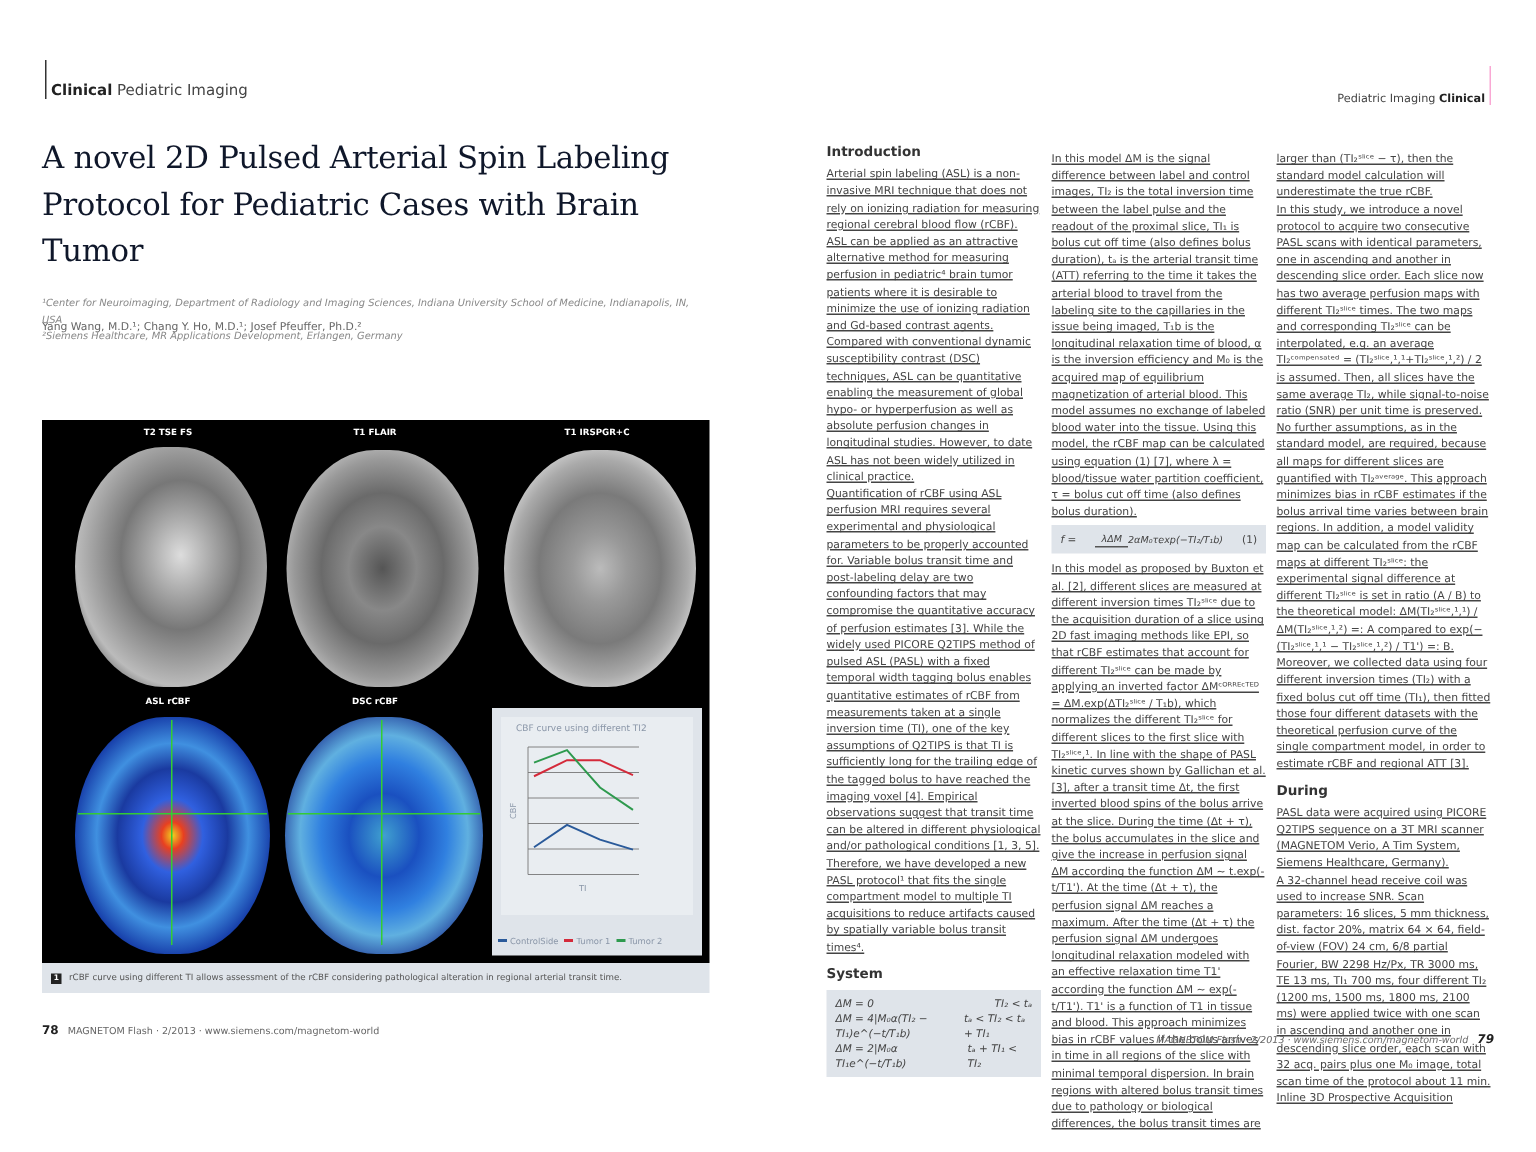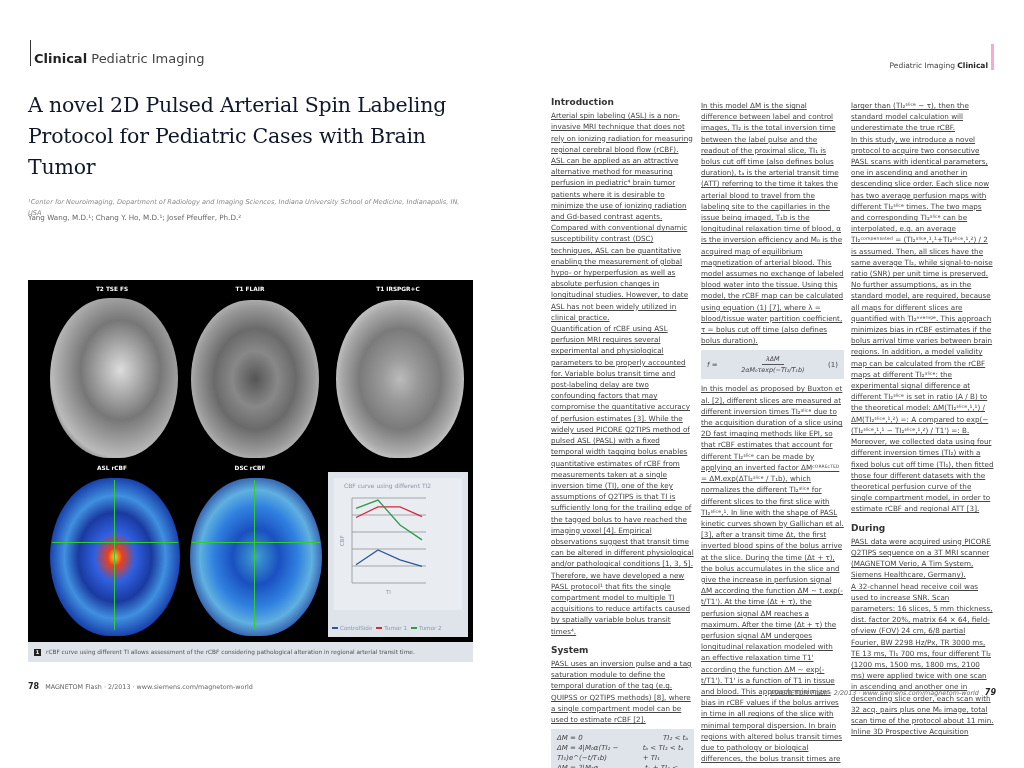--- a/index.html
+++ b/index.html
@@ -1,20 +1,20 @@
 <!DOCTYPE html>
 <html><head>
 <meta charset="utf-8">
 <style>
   html,body{margin:0;padding:0;background:#fff;}
   body{width:1024px;height:768px;position:relative;overflow:hidden;font-family:"DejaVu Sans",sans-serif;color:#333;}
   .abs{position:absolute;}
-  .hdr-left{left:30px;top:40px;height:26px;border-left:1px solid #333;padding-left:3px;display:flex;align-items:flex-end;font-size:13px;color:#444;}
+  .hdr-left{left:30px;top:40px;height:26px;border-left:1px solid #333;padding-left:3px;display:flex;align-items:flex-end;font-size:10px;color:#444;}
   .hdr-left b,.hdr-right b{font-weight:bold;color:#222;}
-  .hdr-right{right:30px;top:44px;height:26px;border-right:3px solid #f9a8d4;padding-right:3px;display:flex;align-items:flex-end;font-size:7.5px;color:#444;text-align:right;}
+  .hdr-right{right:30px;top:44px;height:26px;border-right:1px solid #f9a8d4;padding-right:3px;display:flex;align-items:flex-end;font-size:7.5px;color:#444;text-align:right;}
   .title{left:28px;top:90px;width:420px;font-family:"DejaVu Serif",serif;color:#0f172a;font-size:20.5px;line-height:31px;font-weight:normal;letter-spacing:-0.2px;}
   .authors{left:28px;top:181px;font-size:7.2px;color:#666;margin-top:32px;}
   .aff{left:28px;top:197px;font-size:6.6px;font-style:italic;color:#888;line-height:11px;width:440px;}
   .figure{left:28px;top:280px;width:445px;height:362px;background:#000;}
   .fig-label{position:absolute;color:#fff;font-size:5.8px;font-weight:bold;text-align:center;width:120px;}
   .brain{position:absolute;border-radius:48%/52%;}
   .chartbox{position:absolute;left:300px;top:192px;width:140px;height:165px;background:#dfe4ea;}
   .chart-inner{position:absolute;left:6px;top:6px;width:128px;height:132px;background:#e9edf1;}
   .chart-title{position:absolute;left:10px;top:4px;font-size:6px;color:#8a96a8;}
   .legend{position:absolute;left:4px;bottom:6px;font-size:5.6px;color:#8a96a8;display:flex;gap:4px;white-space:nowrap;}
@@ -23,37 +23,38 @@
   .caption .num{display:inline-block;background:#222;color:#fff;font-size:5px;width:7px;height:7px;line-height:7px;text-align:center;margin:0 5px 0 6px;font-weight:bold;}
   .footer-left{left:28px;top:682px;font-size:6.4px;color:#666;}
   .footer-left b{font-size:8px;color:#222;margin-right:6px;text-align:right;}
   .footer-right{right:28px;top:688px;font-size:6.4px;color:#666;font-style:italic;}
   .footer-right b{font-size:8px;color:#222;margin-left:6px;}
   .col{font-size:7.2px;line-height:11.2px;color:#444;width:143px;}
   .col p{margin:0;text-decoration:underline;}
   .col h3{margin:0 0 2px 0;font-size:9px;font-weight:bold;color:#333;}
   .eqbox{background:#dfe4ea;font-style:italic;font-size:7px;line-height:10px;padding:4px 6px;margin:4px 0;}
   .eqrow{display:flex;justify-content:space-between;}
-  .frac{display:inline-flex;flex-direction:column;align-items:center;font-size:6.4px;}
+  .frac{display:inline-flex;flex-direction:row;align-items:center;font-size:6.4px;}
   .frac .num2{border-bottom:1px solid #555;padding:0 4px;}
 </style>
 </head>
 <body>
 
 <div class="abs hdr-left">
   <span><b>Clinical</b>&nbsp;<span>Pediatric Imaging</span></span>
 </div>
 <div class="abs hdr-right">
   <span><span>Pediatric Imaging</span>&nbsp;<b>Clinical</b></span>
 </div>
 
 <h1 class="abs title" style="margin:0">A novel 2D Pulsed Arterial Spin Labeling Protocol for Pediatric Cases with Brain Tumor</h1>
 <div class="abs authors">Yang Wang, M.D.¹; Chang Y. Ho, M.D.¹; Josef Pfeuffer, Ph.D.²</div>
 <div class="abs aff">
   <div style="padding-left:0;text-indent:0">¹Center for Neuroimaging, Department of Radiology and Imaging Sciences, Indiana University School of Medicine, Indianapolis, IN, USA</div>
+  <div>²Siemens Healthcare, MR Applications Development, Erlangen, Germany</div>
 </div>
 
 <div class="abs figure">
   <div class="fig-label" style="left:24px;top:6px">T2 TSE FS</div>
   <div class="fig-label" style="left:162px;top:6px">T1 FLAIR</div>
   <div class="fig-label" style="left:310px;top:6px">T1 IRSPGR+C</div>
 
   <div class="brain" style="left:22px;top:18px;width:128px;height:160px;background:radial-gradient(ellipse at 55% 45%,#ddd 0%,#aaa 20%,#777 40%,#999 55%,#bbb 70%,#333 88%,#000 100%);"></div>
   <div class="brain" style="left:163px;top:20px;width:128px;height:158px;background:radial-gradient(ellipse at 50% 50%,#555 0%,#888 25%,#6a6a6a 45%,#999 65%,#ccc 82%,#222 95%,#000 100%);"></div>
   <div class="brain" style="left:308px;top:20px;width:128px;height:158px;background:radial-gradient(ellipse at 50% 50%,#bbb 0%,#999 20%,#7a7a7a 45%,#aaa 65%,#e4e4e4 82%,#333 95%,#000 100%);"></div>
@@ -100,21 +101,20 @@
 <div class="abs caption">
   <span class="num">1</span>
   <span>rCBF curve using different TI allows assessment of the rCBF considering pathological alteration in regional arterial transit time.</span>
 </div>
 
 <div class="abs col" style="left:551px;top:97px;">
   <h3>Introduction</h3>
   <p>Arterial spin labeling (ASL) is a non-invasive MRI technique that does not rely on ionizing radiation for measuring regional cerebral blood flow (rCBF). ASL can be applied as an attractive alternative method for measuring perfusion in pediatric⁴ brain tumor patients where it is desirable to minimize the use of ionizing radiation and Gd-based contrast agents. Compared with conventional dynamic susceptibility contrast (DSC) techniques, ASL can be quantitative enabling the measurement of global hypo- or hyperperfusion as well as absolute perfusion changes in longitudinal studies. However, to date ASL has not been widely utilized in clinical practice.</p>
   <p>Quantification of rCBF using ASL perfusion MRI requires several experimental and physiological parameters to be properly accounted for. Variable bolus transit time and post-labeling delay are two confounding factors that may compromise the quantitative accuracy of perfusion estimates [3]. While the widely used PICORE Q2TIPS method of pulsed ASL (PASL) with a fixed temporal width tagging bolus enables quantitative estimates of rCBF from measurements taken at a single inversion time (TI), one of the key assumptions of Q2TIPS is that TI is sufficiently long for the trailing edge of the tagged bolus to have reached the imaging voxel [4]. Empirical observations suggest that transit time can be altered in different physiological and/or pathological conditions [1, 3, 5]. Therefore, we have developed a new PASL protocol¹ that fits the single compartment model to multiple TI acquisitions to reduce artifacts caused by spatially variable bolus transit times⁴.</p>
   <h3 style="margin-top:8px">System</h3>
-  <p>PASL uses an inversion pulse and a tag saturation module to define the temporal duration of the tag (e.g. QUIPSS or Q2TIPS methods) [8], where a single compartment model can be used to estimate rCBF [2].</p>
   <div class="eqbox">
     <div class="eqrow">
         <span>ΔM = 0</span>
         <span>TI₂ &lt; tₐ</span>
       </div>
     <div class="eqrow">
         <span>ΔM = 4|M₀α(TI₂ − TI₁)e^(−t/T₁b)</span>
         <span>tₐ &lt; TI₂ &lt; tₐ + TI₁</span>
       </div>
     <div class="eqrow">

